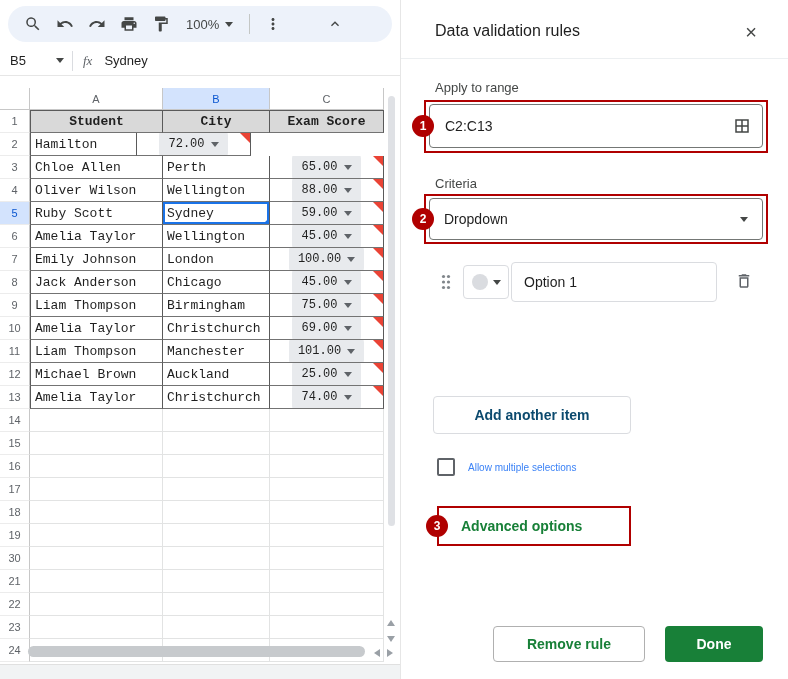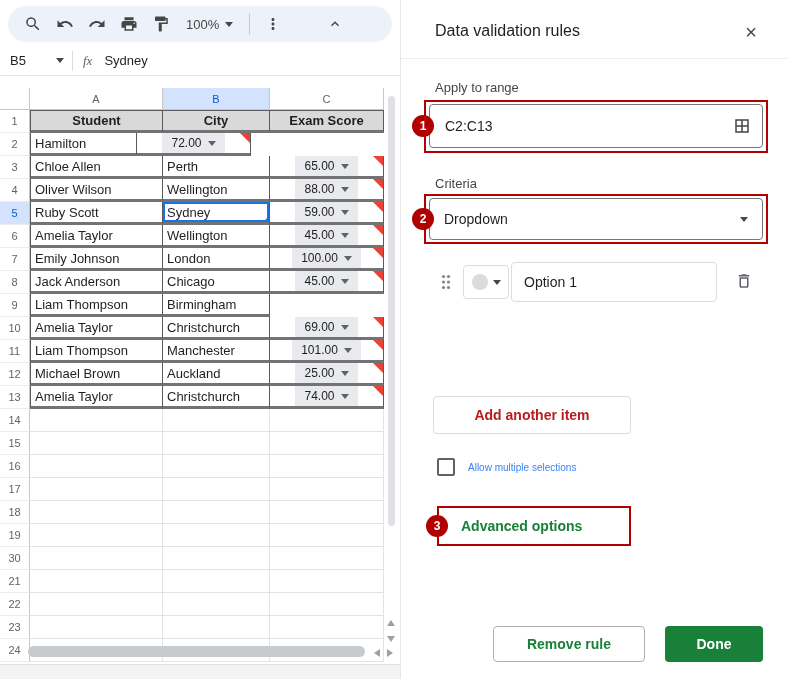--- a/index.html
+++ b/index.html
@@ -37,21 +37,21 @@
   .colhead { display:flex; align-items:center; justify-content:center; font-size:11px; color:#5f6368;
     background:#fff; border-right:1px solid #c7c7c7; border-bottom:1px solid #c7c7c7; }
   .colhead.sel { background:#d3e3fd; color:#0b57d0; }
   .rowhead { width:30px; flex:0 0 auto; display:flex; align-items:center; justify-content:center;
     font-size:11px; color:#5f6368; background:#fff; border-right:1px solid #c7c7c7;
     border-bottom:1px solid #ececec; }
   .rowhead.sel { background:#d3e3fd; color:#0b57d0; }
   .cell { display:flex; align-items:center; font-size:13px; padding-left:4px;
     white-space:nowrap; overflow:hidden; flex:0 0 auto; }
   .cell.empty { border-right:1px solid #e2e3e3; border-bottom:1px solid #e2e3e3; }
-  .cell.tbl { border-right:1px solid #5a5a5a; border-bottom:3px solid #737373; }
+  .cell.tbl { border-right:1px solid #5a5a5a; border-bottom:1px solid #737373;font-family:Liberation Mono, monospace; }
   .grid-row .tbl:nth-child(2) { border-left:1px solid #5a5a5a; }
   .cell.thead { background:#d9d9d9; font-weight:bold; justify-content:center; padding:0;
     border-top:1px solid #5a5a5a; }
   .cell.selcell { position:relative; box-shadow:inset 0 0 0 2px #1a73e8; z-index:2; }
   .seldot { position:absolute; right:-3px; bottom:-3px; width:7px; height:7px; border-radius:50%;
     background:#1a73e8; z-index:3; }
   .chipcell { justify-content:center; position:relative; padding:0; }
   .chip { display:inline-flex; align-items:center; gap:6px; background:#e8eaed;
     border-radius:10px; padding:11px 9px; font-size:12px; color:#1f1f1f; }
   .chipcaret { width:0; height:0; border-left:4px solid transparent; border-right:4px solid transparent;
@@ -108,21 +108,21 @@
     border:1px solid #dadce0; border-radius:4px; display:flex; align-items:center;
     justify-content:center; gap:5px; }
   .colordot { width:16px; height:16px; border-radius:50%; background:#dadce0; }
   .optinput { position:absolute; left:106px; top:0; width:206px; height:40px;
     border:1px solid #dadce0; border-radius:4px; padding:0 12px; font-size:14px;
     color:#1f1f1f; font-family:"Liberation Sans", sans-serif; }
   .trash { position:absolute; left:330px; top:10px; }
 
   .add-item-btn { position:absolute; left:32px; top:396px; width:198px; height:38px;
     border:1px solid #dadce0; border-radius:4px; background:#fff; display:flex;
-    align-items:center; justify-content:center; font-size:14px; font-weight:bold; color:#b91c1c; }
+    align-items:center; justify-content:center; font-size:14px; font-weight:bold; color:#0c4a6e; }
 
   .check-row { position:absolute; left:36px; top:458px; display:flex; align-items:center; gap:13px; }
   .checkbox { width:18px; height:18px; border:2px solid #5f6368; border-radius:2px; background:#fff; }
   .check-label { font-size:10px; color:#3b82f6; }
 
   .adv-wrap { position:absolute; left:36px; top:506px; width:194px; height:40px;
     border:2px solid #b00000; display:flex; align-items:center; padding-left:22px; }
   .adv-text { font-size:14px; font-weight:bold; color:#188038; }
 
   .remove-btn { position:absolute; left:92px; top:626px; width:152px; height:36px;
@@ -285,20 +285,27 @@
               <span>45.00</span>
               <span class="chipcaret"></span>
             </div>
             <span class="invalid-tri"></span>
           </div>
         </div>
         <div class="grid-row">
           <div class="rowhead">9</div>
           <div class="cell tbl" style="width: 133px;">Liam Thompson</div>
           <div class="cell tbl" style="width: 107px;">Birmingham</div>
+          <div class="cell tbl chipcell" style="width: 114px;">
+            <div class="chip">
+              <span>75.00</span>
+              <span class="chipcaret"></span>
+            </div>
+            <span class="invalid-tri"></span>
+          </div>
         </div>
         <div class="grid-row">
           <div class="rowhead">10</div>
           <div class="cell tbl" style="width: 133px;">Amelia Taylor</div>
           <div class="cell tbl" style="width: 107px;">Christchurch</div>
           <div class="cell tbl chipcell" style="width: 114px;">
             <div class="chip">
               <span>69.00</span>
               <span class="chipcaret"></span>
             </div>

